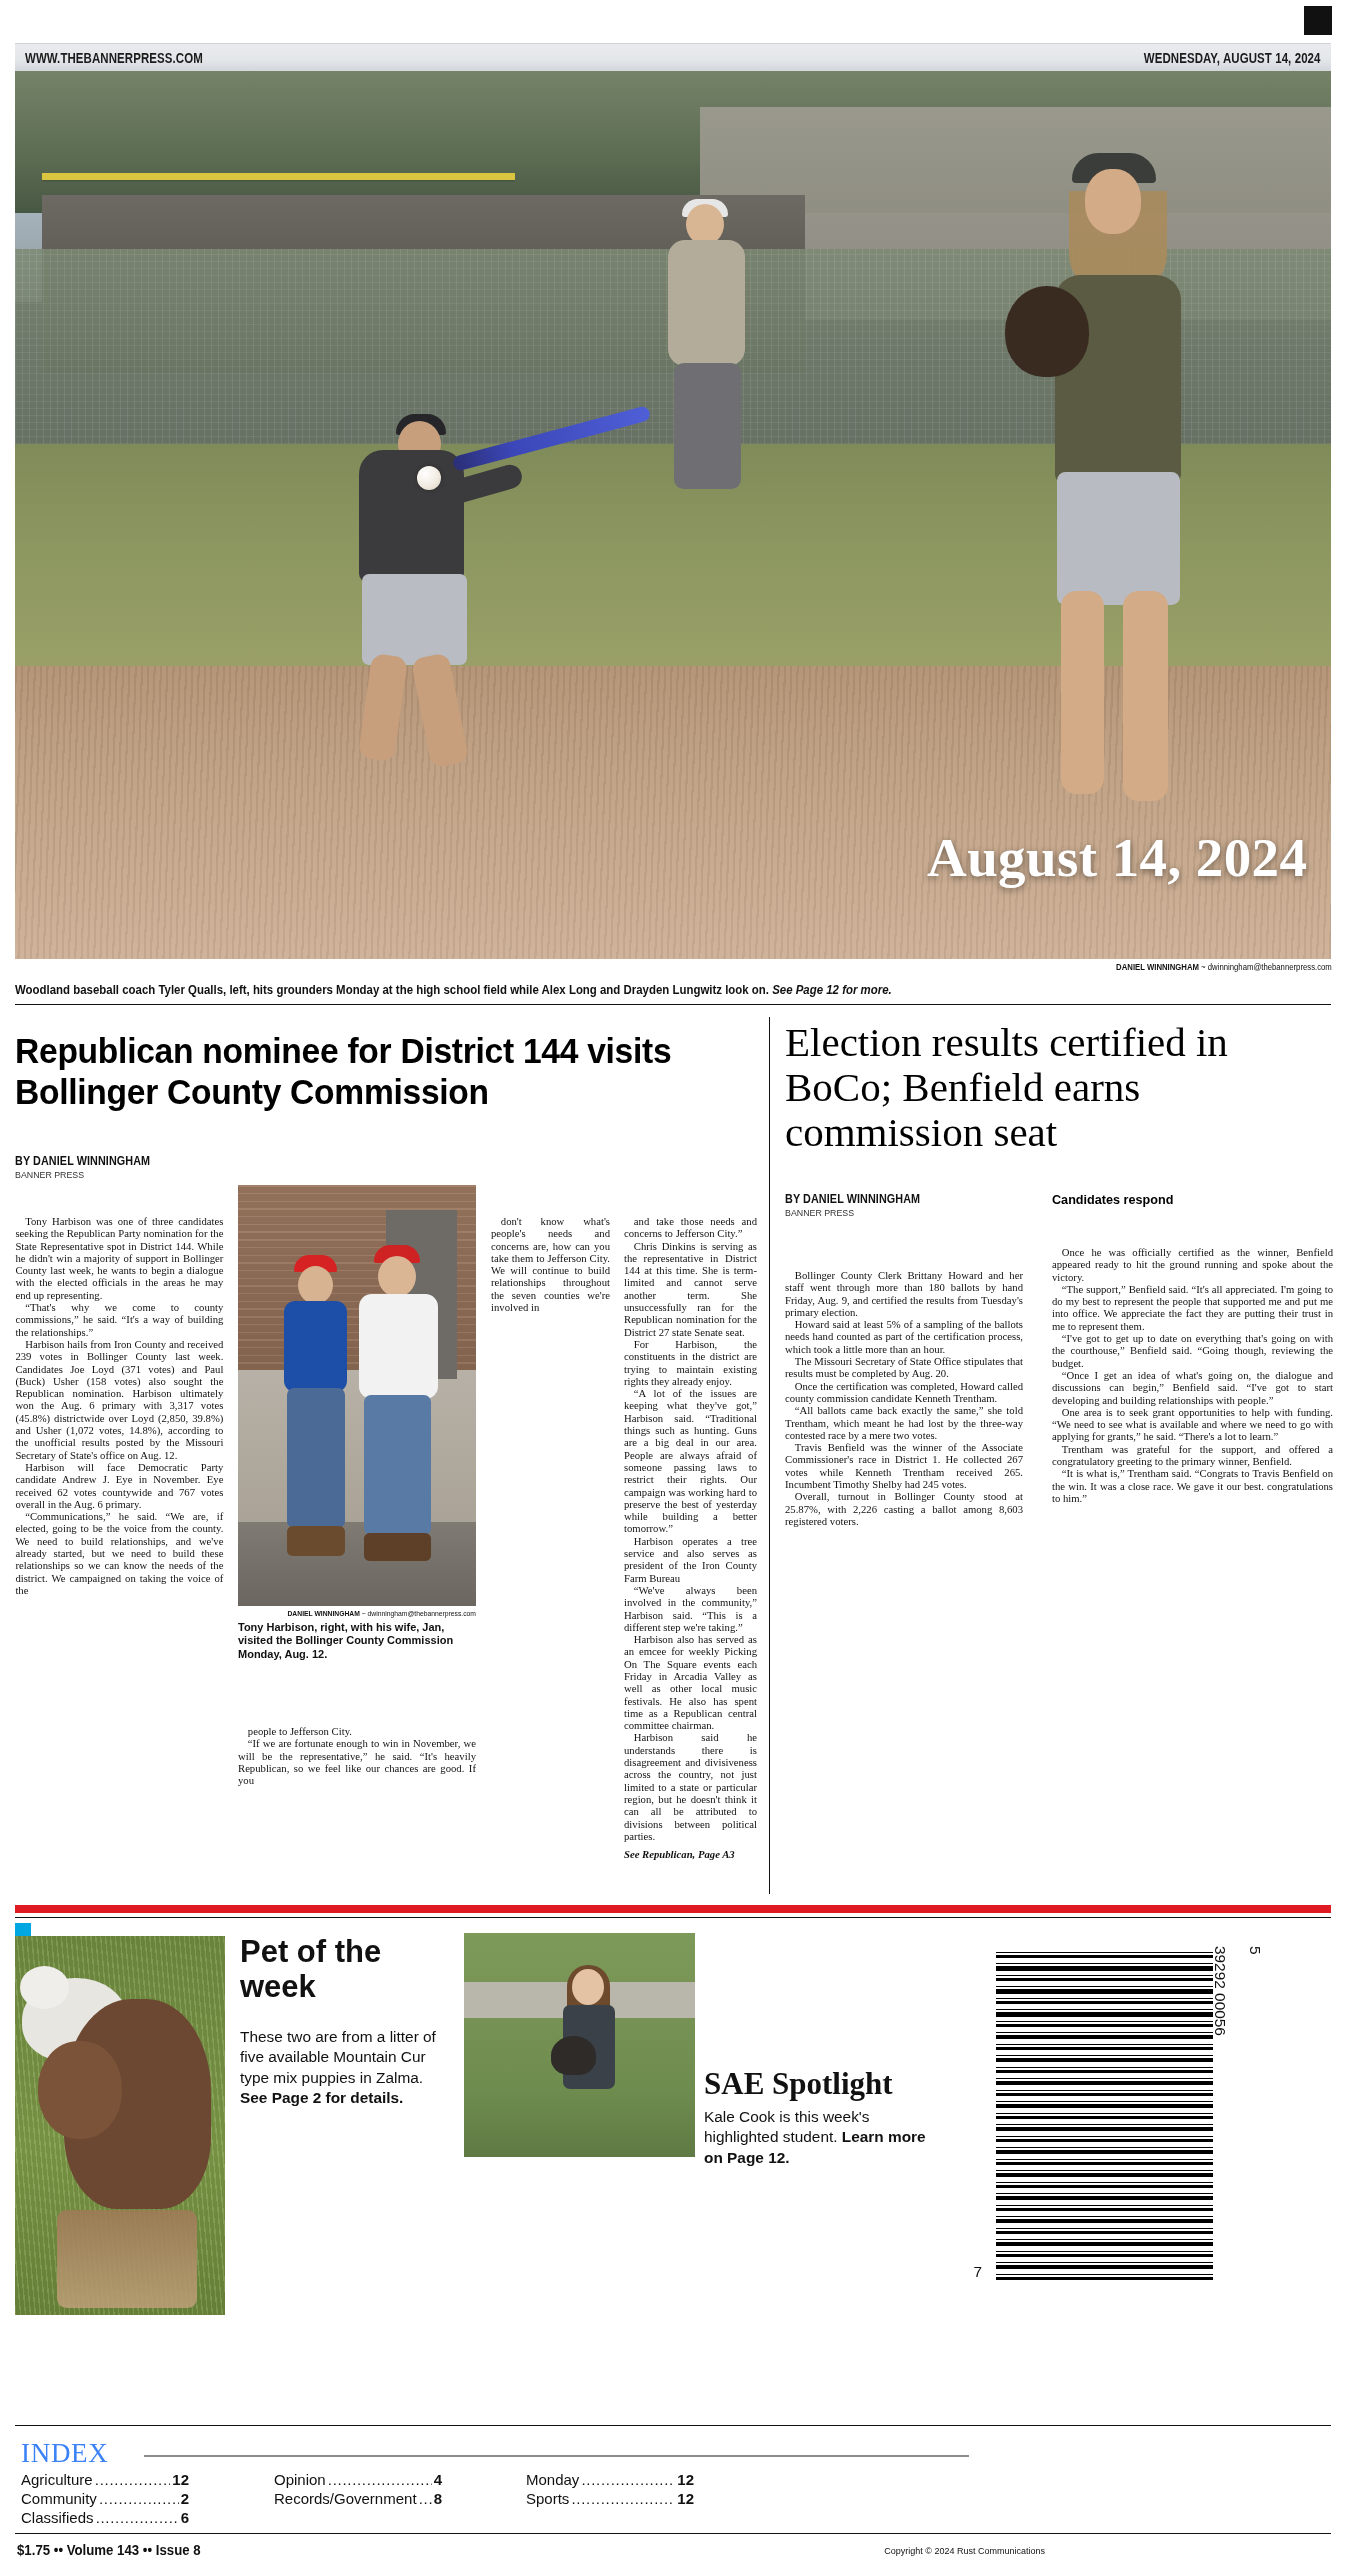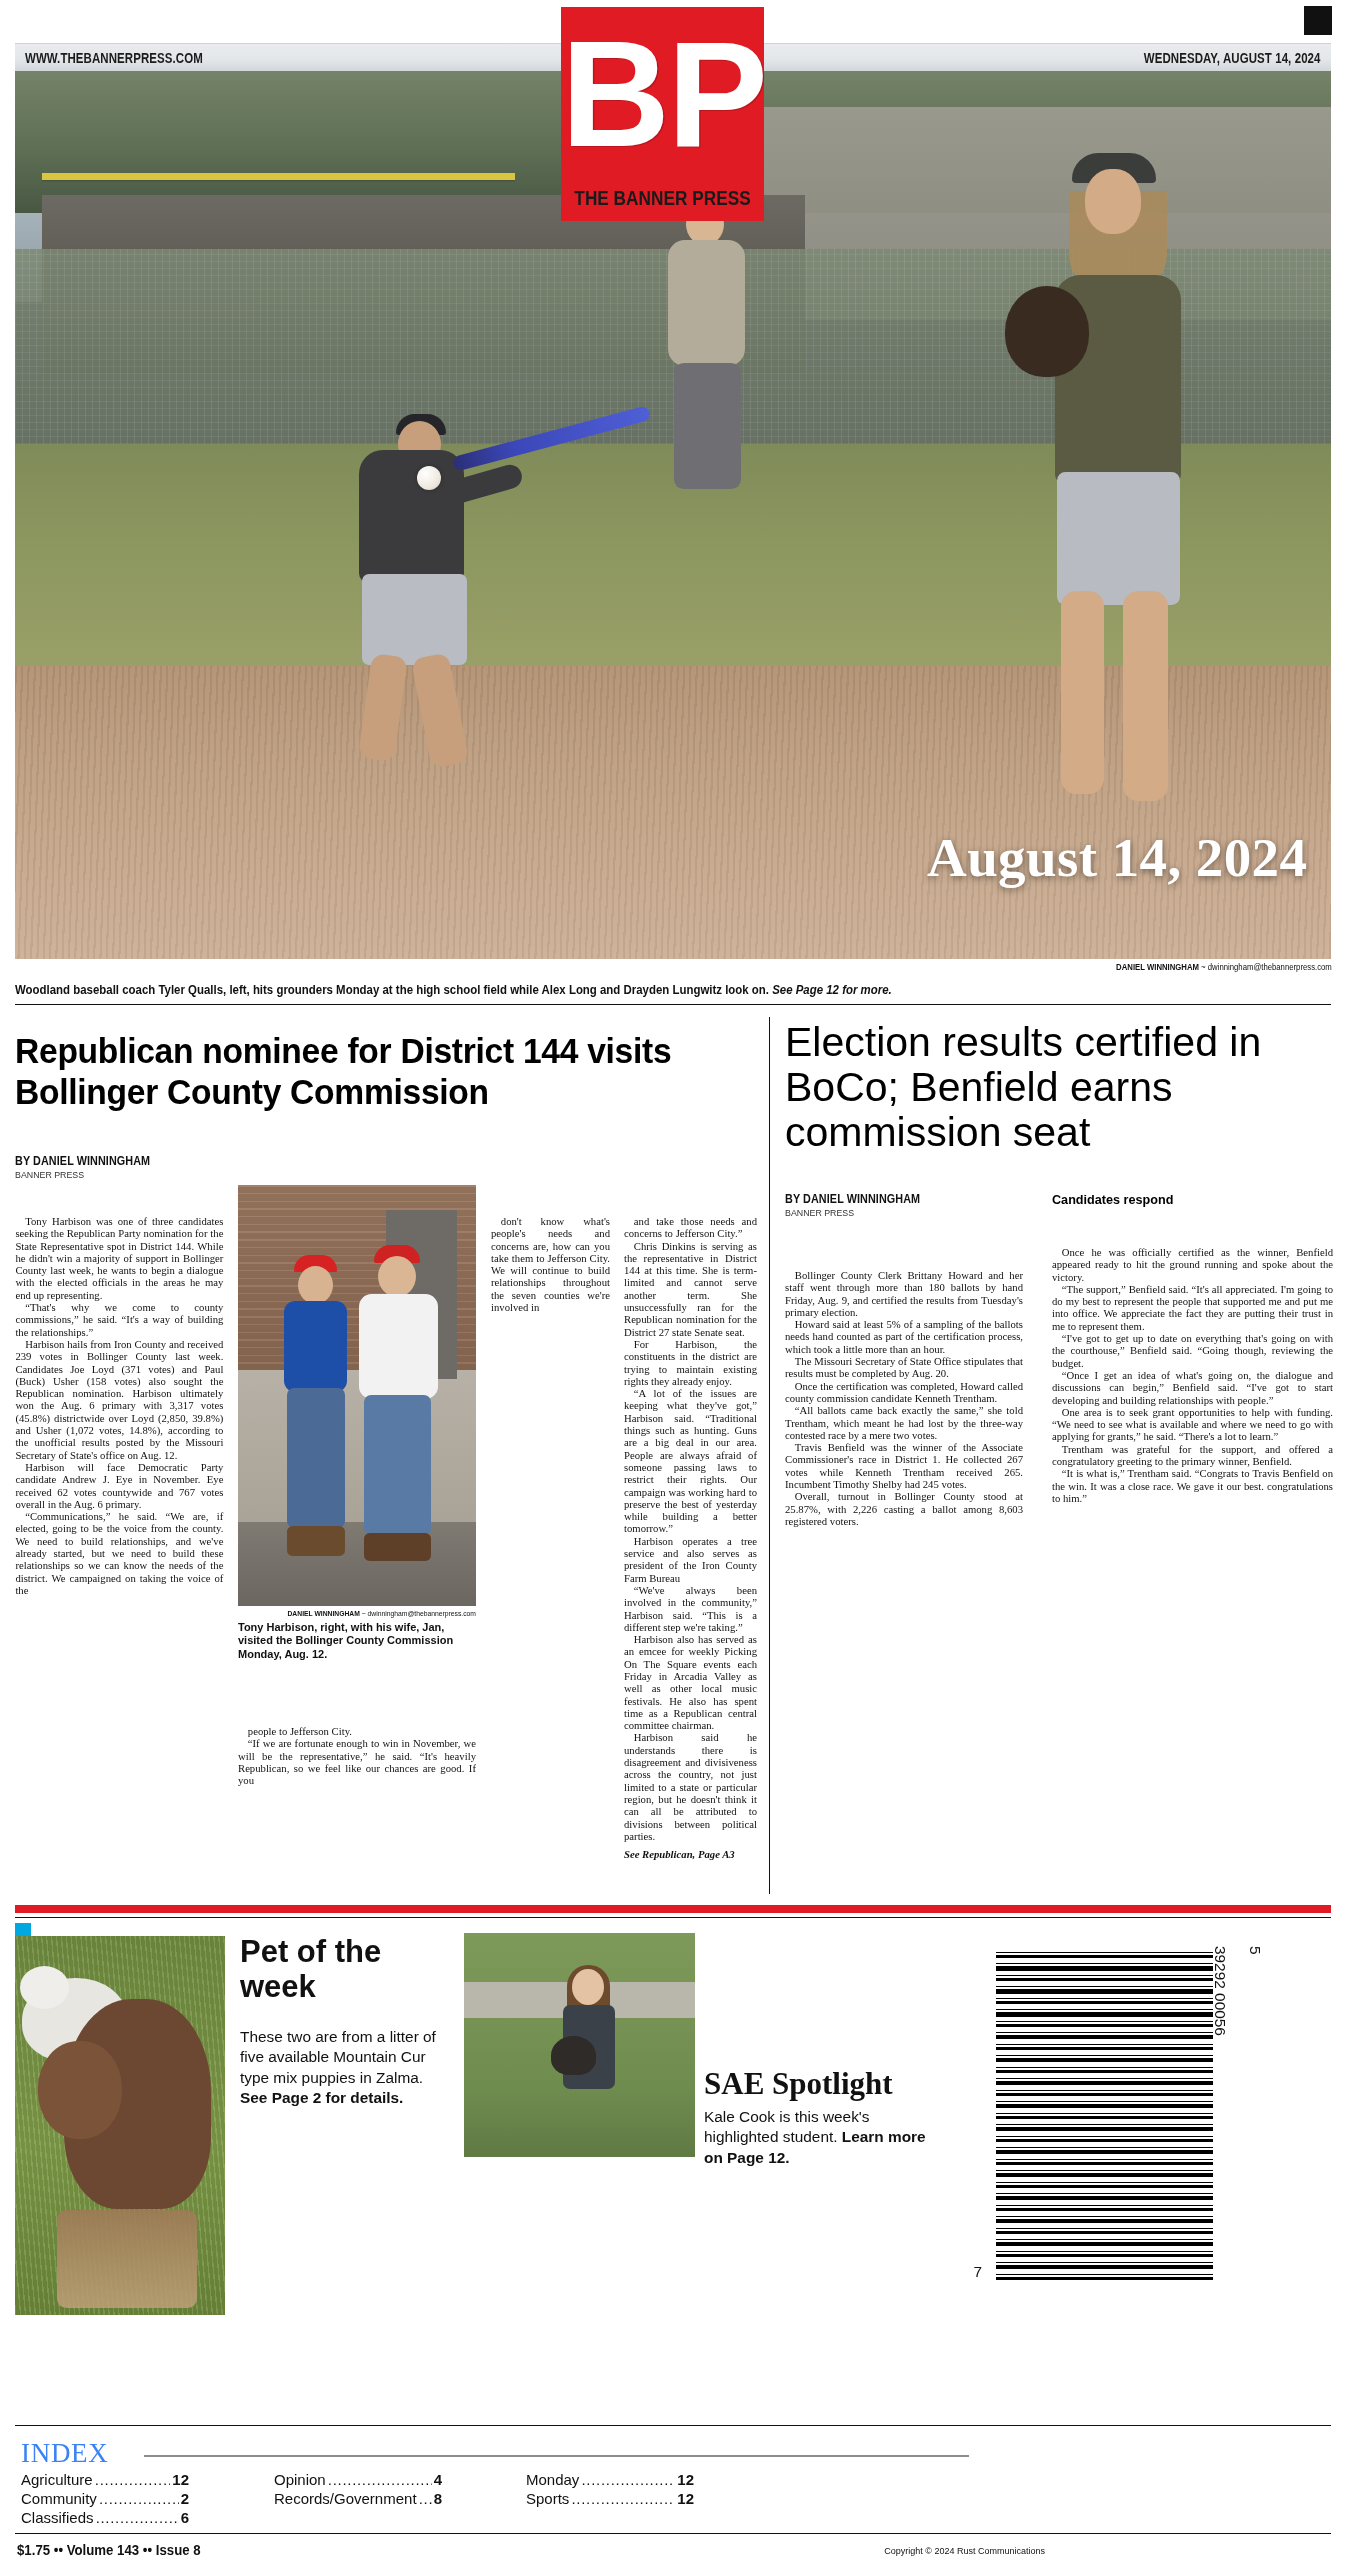--- a/index.html
+++ b/index.html
@@ -261,21 +261,21 @@
     font-family: "Liberation Sans Narrow","Liberation Sans",sans-serif;
     font-weight: 700; font-size: 35px; line-height: 41px; color: #000;
     letter-spacing: -0.3px;
     transform: scaleX(.96); transform-origin: left top;
   }
   .vrule-a {
     position: absolute; left: 769px; top: 1017px; width: 1.4px; height: 877px; background: #111;
   }
   .head-right {
     position: absolute; left: 785px; top: 1020px; width: 554px;
-    font-family: Liberation Sans, sans-serif;
+    font-family: Liberation Serif, serif;
     font-weight: 400; font-size: 41px; line-height: 45px; color: #000;
   }
 
   
   .byline {
     font-family: "Liberation Sans Narrow","Liberation Sans",sans-serif;
     font-weight: 700; font-size: 12px; color: #111; letter-spacing:0.1px;
     transform: scaleX(.9); transform-origin: left center;
   }
   .byline-sub {
@@ -547,24 +547,20 @@
       <div class="torso"></div>
         <div class="mitt"></div>
       <div class="shorts"></div>
         <div class="legL"></div>
         <div class="legR"></div>
     </div>
 
     <div class="datestamp">August 14, 2024</div>
   </div>
 
-  <div class="logo">
-    <div class="bp">BP</div>
-    <div class="name">THE BANNER PRESS</div>
-  </div>
 
   <div class="hero-credit">
     <b>DANIEL WINNINGHAM</b>
     ~ <span>dwinningham@thebannerpress.com</span>
   </div>
   <div class="hero-caption">
     <span>Woodland baseball coach Tyler Qualls, left, hits grounders Monday at the high school field while Alex Long and Drayden Lungwitz look on.</span>
     <i>See Page 12 for more.</i>
   </div>
   <div class="rule-under-caption"></div>

